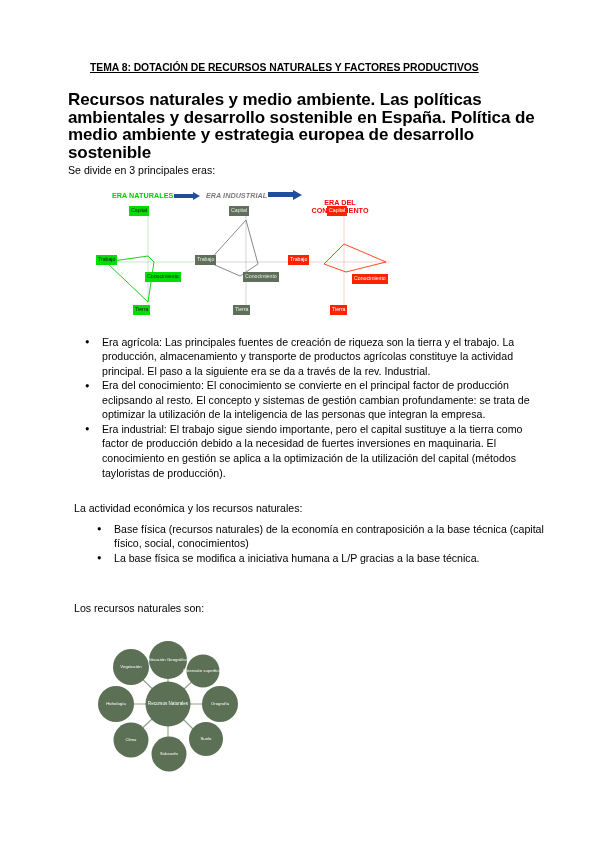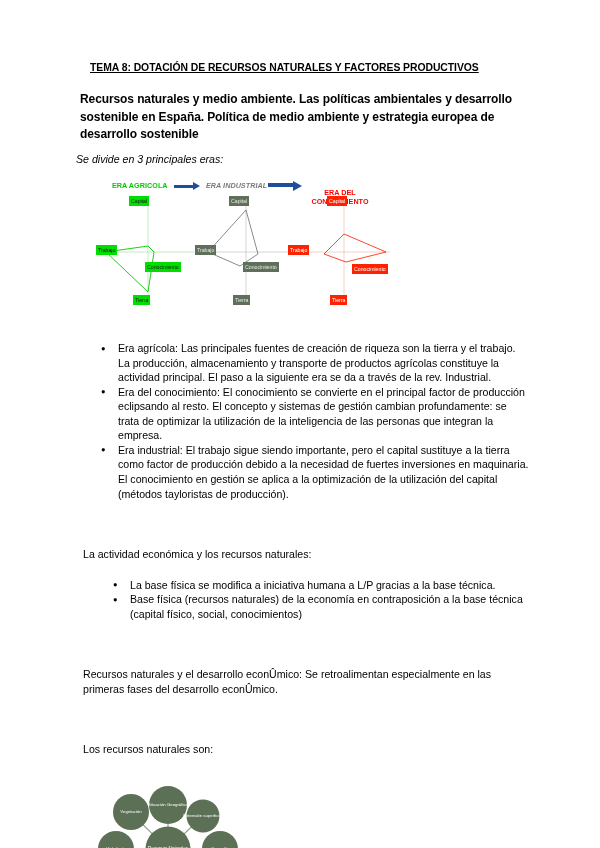--- a/index.html
+++ b/index.html
@@ -25,44 +25,43 @@
   
   .doc-title {
     font-size: 10.4px;
     font-weight: bold;
     text-decoration: underline;
     letter-spacing: -0.05px;
     margin: 0 0 18px 22px;
     white-space: nowrap;
   }
   .section-heading {
-    font-size: 12px;
+    font-size: 17px;
     font-weight: bold;
     line-height: 17.5px;
-    margin: 0 0 2px 12px;
+    margin: 0 0 2px 0;
     letter-spacing: -0.1px;
   }
   .body-line {
     font-size: 10.6px;
     line-height: 14.6px;
-    margin: 8px;
-    font-style: italic;
+    margin: 0;
   }
   .para {
     font-size: 10.6px;
     line-height: 14.6px;
-    margin: 15px;
+    margin: 6px;
   }
   .spacer-sm { height: 11px; }
   .spacer-md { height: 15px; }
 
   
   ul.bullets {
     list-style: none;
-    margin: 16px;
+    margin: 0;
     padding: 0;
   }
   ul.bullets > li {
     position: relative;
     font-size: 10.6px;
     line-height: 14.55px;
     padding-left: 34px;
     margin: 0;
     text-align: left;
   }
@@ -172,21 +171,21 @@
 <div class="page">
 
   <div class="doc-title">TEMA 8: DOTACIÓN DE RECURSOS NATURALES Y FACTORES PRODUCTIVOS</div>
 
   <div class="section-heading">Recursos naturales y medio ambiente. Las políticas ambientales y desarrollo sostenible en España. Política de medio ambiente y estrategia europea de desarrollo sostenible</div>
 
   <div class="body-line">Se divide en 3 principales eras:</div>
 
   <div class="era-diagram">
 
-    <div class="era-head agricola">ERA AGRICOLA</div>
+    <div class="era-head agricola">ERA NATURALES</div>
     <div class="era-head industrial">ERA INDUSTRIAL</div>
     <div class="era-head conocimiento">ERA DEL CONOCIMIENTO</div>
 
     <div class="arrow a1">
       <span class="shaft"></span>
         <span class="head"></span>
     </div>
     <div class="arrow a2">
       <span class="shaft"></span>
         <span class="head"></span>
@@ -235,27 +234,26 @@
     <li>Era agrícola: Las principales fuentes de creación de riqueza son la tierra y el trabajo. La producción, almacenamiento y transporte de productos agrícolas constituye la actividad principal. El paso a la siguiente era se da a través de la rev. Industrial.</li>
     <li>Era del conocimiento: El conocimiento se convierte en el principal factor de producción eclipsando al resto. El concepto y sistemas de gestión cambian profundamente: se trata de optimizar la utilización de la inteligencia de las personas que integran la empresa.</li>
     <li>Era industrial: El trabajo sigue siendo importante, pero el capital sustituye a la tierra como factor de producción debido a la necesidad de fuertes inversiones en maquinaria. El conocimiento en gestión se aplica a la optimización de la utilización del capital (métodos tayloristas de producción).</li>
   </ul>
 
   <div class="spacer-md"></div>
 
   <div class="para">La actividad económica y los recursos naturales:</div>
 
   <ul class="bullets indented">
+    <li>Base física (recursos naturales) de la economía en contraposición a la base técnica (capital físico, social, conocimientos)</li>
     <li>La base física se modifica a iniciativa humana a L/P gracias a la base técnica.</li>
-    <li>Base física (recursos naturales) de la economía en contraposición a la base técnica (capital físico, social, conocimientos)</li>
   </ul>
 
   <div class="spacer-md"></div>
 
-  <div class="para">Recursos naturales y el desarrollo econÛmico: Se retroalimentan especialmente en las primeras fases del desarrollo econÛmico.</div>
 
   <div class="spacer-md"></div>
 
   <div class="para">Los recursos naturales son:</div>
 
   <div class="res-diagram">
     <svg width="200" height="160" viewBox="0 0 200 160">
       <g stroke="#8fa089" stroke-width="1.1">
         <line x1="78" y1="78" x2="78" y2="36"></line>
         <line x1="78" y1="78" x2="110" y2="48"></line>

